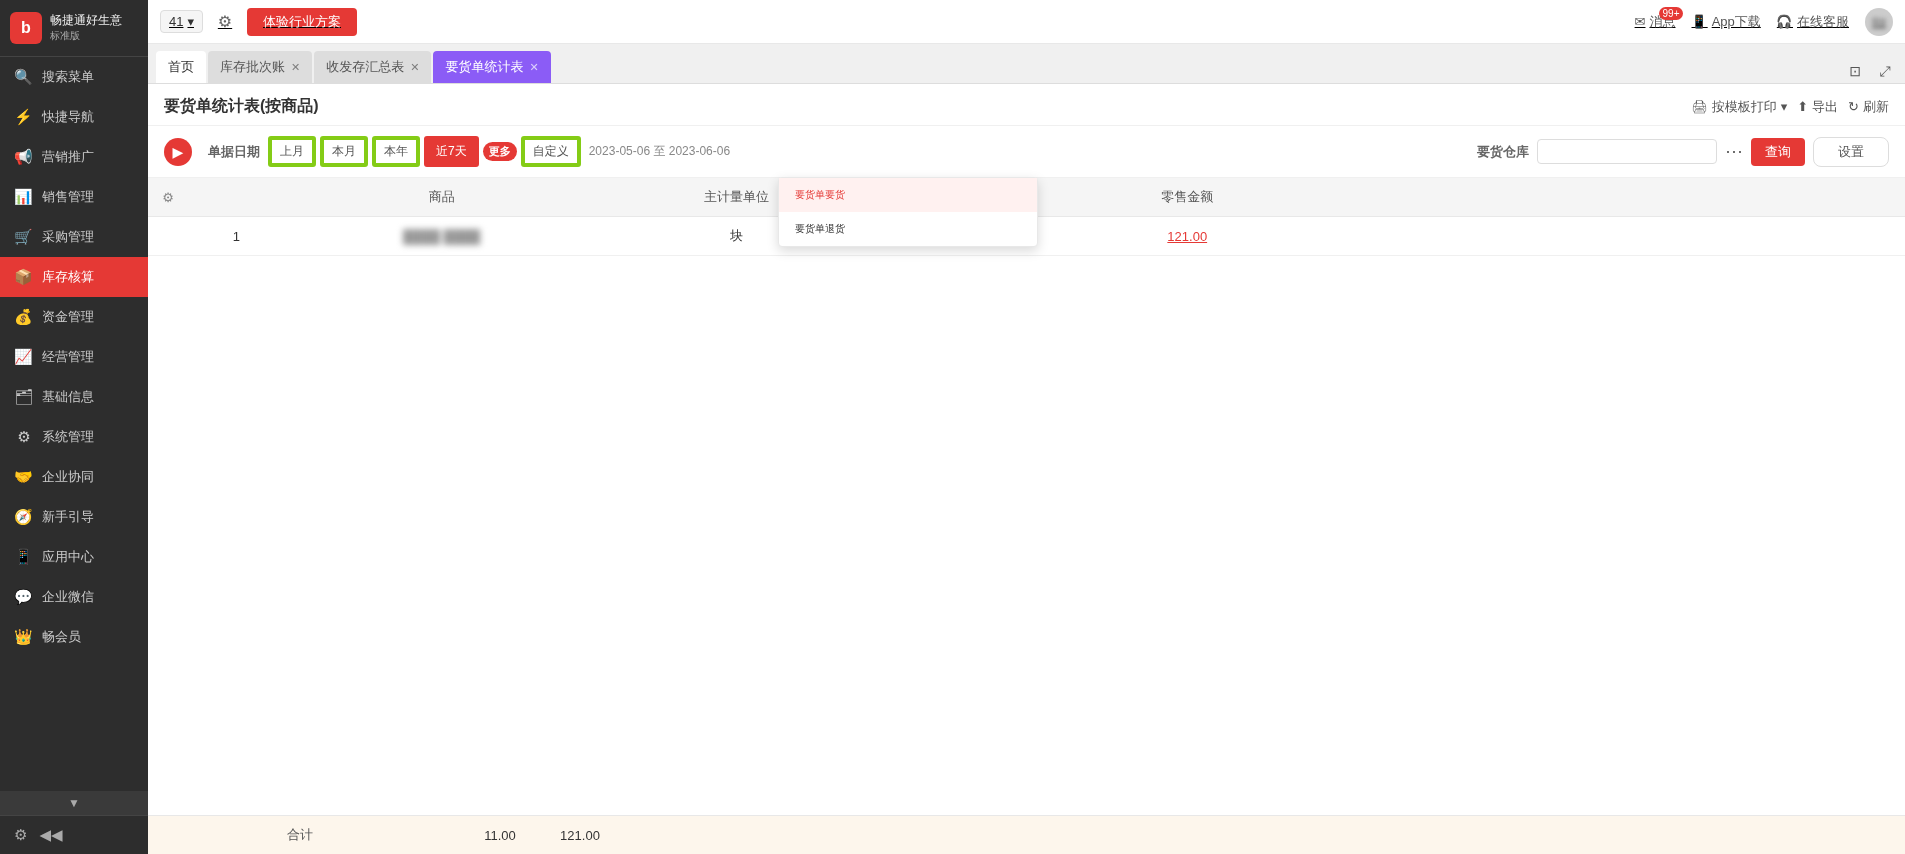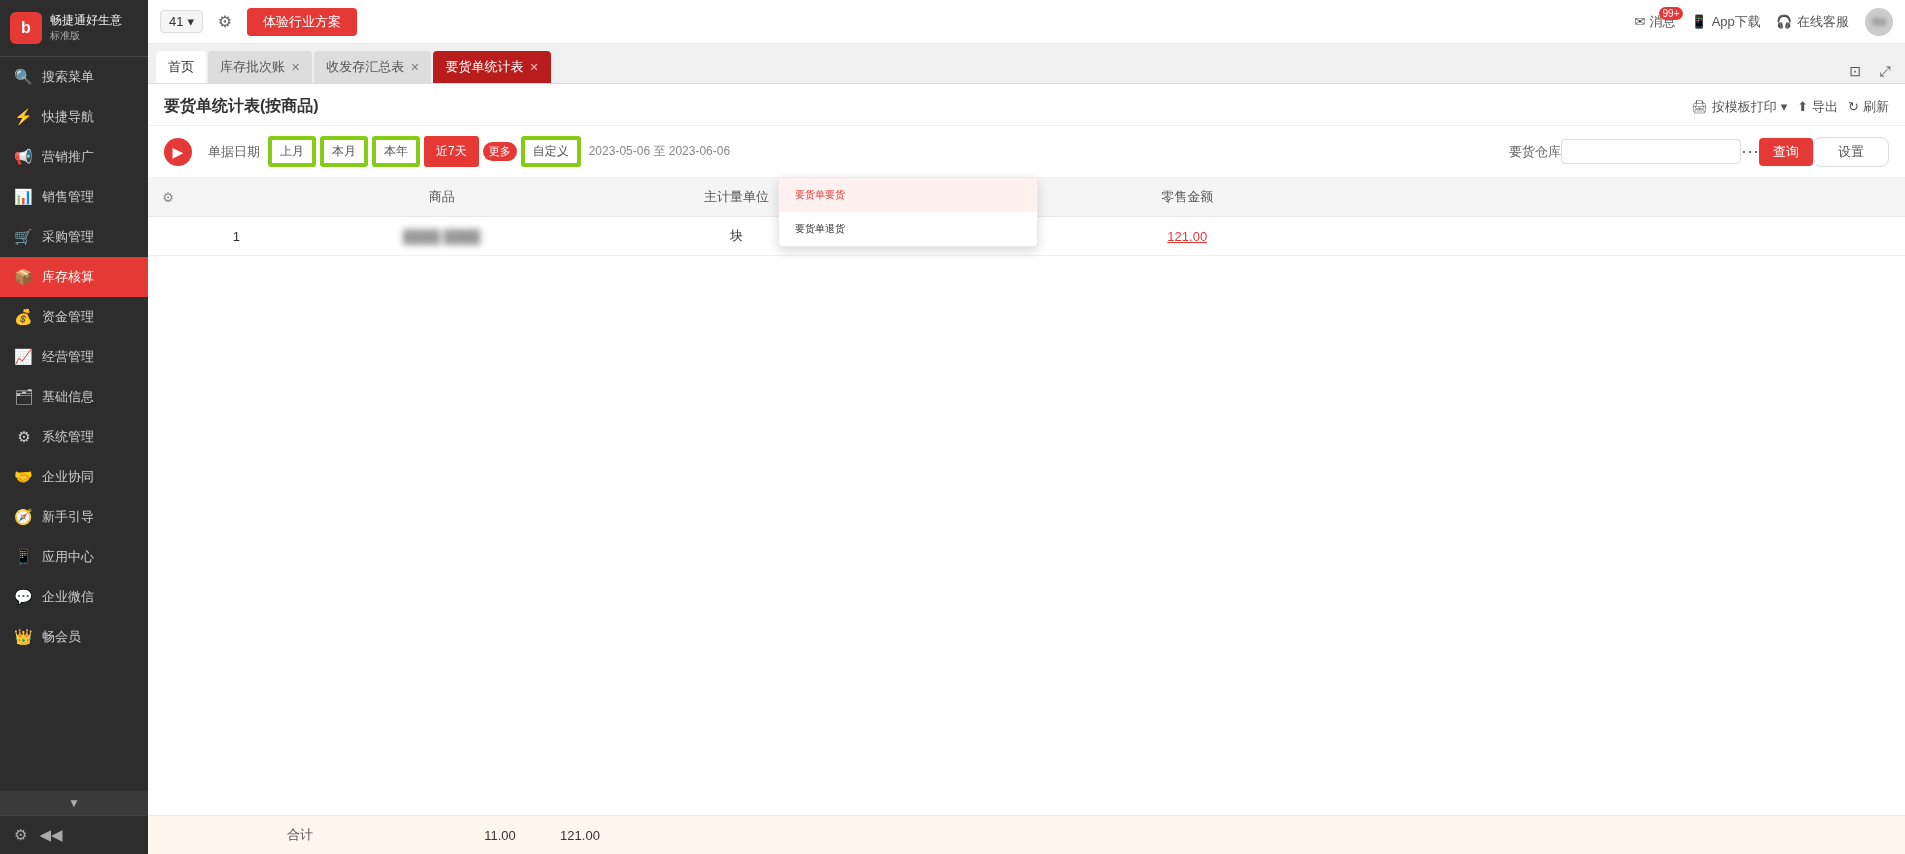--- a/index.html
+++ b/index.html
@@ -92,20 +92,21 @@
     
     .topbar {
       height: 44px;
       background: white;
       display: flex;
       align-items: center;
       padding: 0 12px;
       border-bottom: 1px solid #e8e8e8;
       gap: 10px;
       flex-shrink: 0;
+      text-decoration: underline;
     }
     .topbar-left {
       display: flex;
       align-items: center;
       gap: 8px;
       flex: 1;
     }
     .store-selector {
       display: flex;
       align-items: center;
@@ -189,21 +190,21 @@
       display: flex;
       align-items: center;
       gap: 6px;
       border-radius: 4px 4px 0 0;
       cursor: pointer;
       font-size: 13px;
       background: #ddd;
       color: #555;
     }
     .tab.active {
-      background: #b91c1c;
+      background: #8b5cf6;
       color: white;
     }
     .tab .tab-close {
       font-size: 11px;
       opacity: 0.7;
       cursor: pointer;
     }
     .tab-home {
       background: white;
       color: #333;
@@ -285,20 +286,21 @@
     }
     .filter-group {
       display: flex;
       align-items: center;
       gap: 8px;
     }
     .filter-label {
       color: #666;
       font-size: 13px;
       flex-shrink: 0;
+      font-weight: bold;
     }
     .filter-date-btns {
       display: flex;
       align-items: center;
       gap: 4px;
     }
     .date-btn {
       padding: 3px 8px;
       border: 4px solid #84cc16;
       border-radius: 3px;
@@ -308,20 +310,21 @@
       background: white;
     }
     .date-btn.active { background: #e53935; color: white; border-color: #e53935; }
     .date-btn-more {
       padding: 2px 6px;
       background: #e53935;
       color: white;
       border-radius: 10px;
       font-size: 11px;
       cursor: pointer;
+      font-weight: bold;
     }
     .filter-date-range {
       font-size: 12px;
       color: #888;
     }
     .filter-type-group {
       display: flex;
       align-items: center;
       gap: 8px;
     }
@@ -335,21 +338,21 @@
       display: flex;
       align-items: center;
       justify-content: space-between;
       cursor: pointer;
       background: white;
       position: relative;
     }
     .filter-warehouse-group {
       display: flex;
       align-items: center;
-      gap: 0;
+      gap: 8px;
       margin-left: auto;
     }
     .warehouse-input {
       width: 180px;
       border: 1px solid #ddd;
       border-radius: 4px;
       padding: 4px 8px;
       font-size: 13px;
       color: #333;
       background: white;

